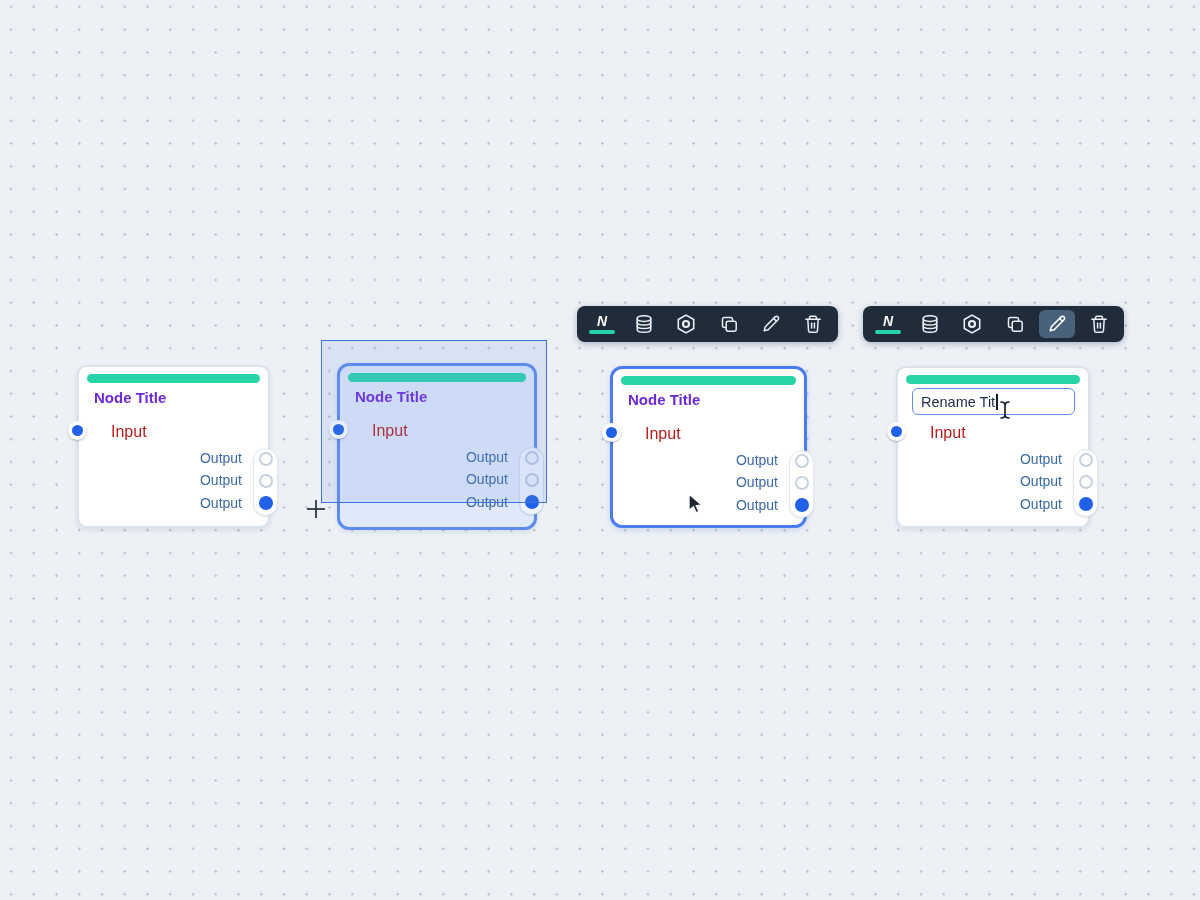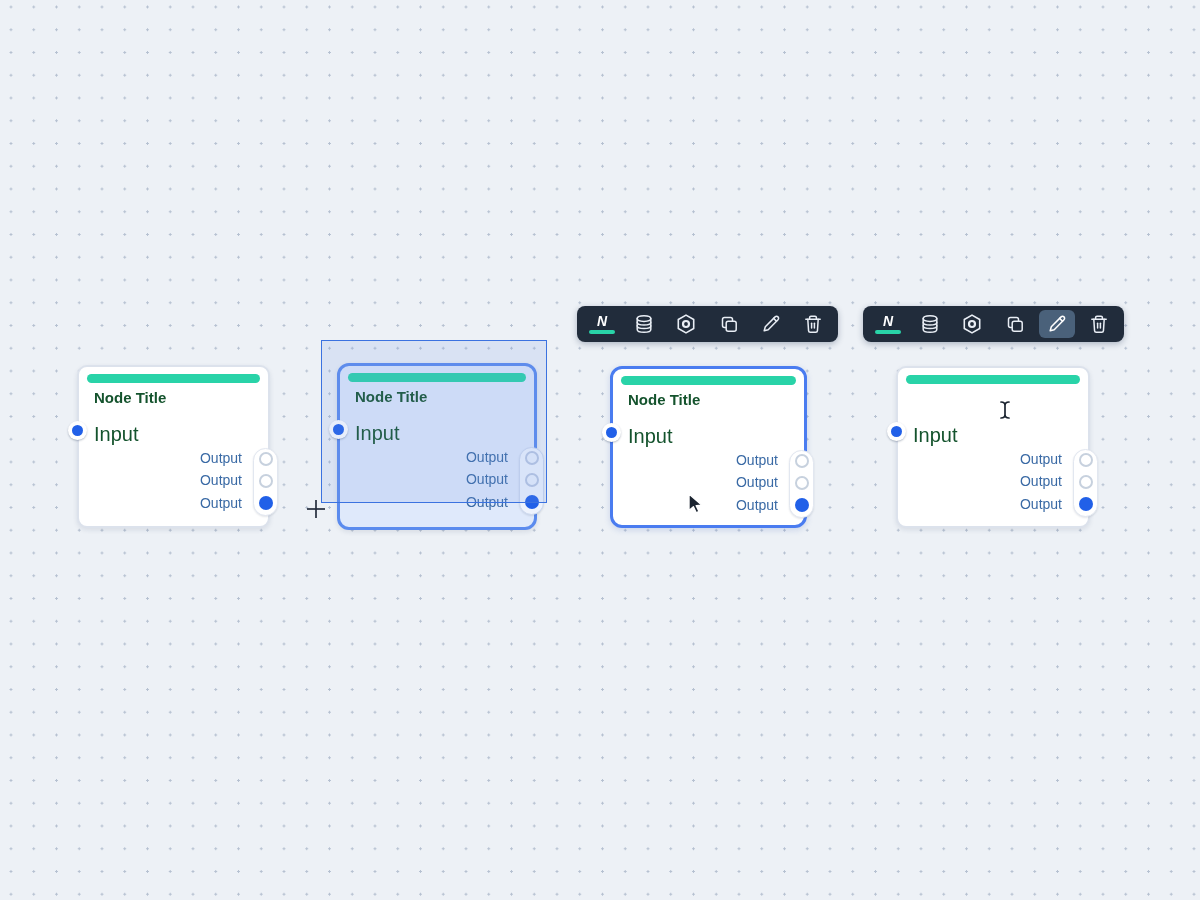--- a/index.html
+++ b/index.html
@@ -16,23 +16,23 @@
 
   
   .node {
     position:absolute; background:#fff;
     border:2.5px solid #dce2ec; border-radius:10px;
     box-shadow:0 2px 5px rgba(23,43,77,.10);
   }
   .node .accent { position:absolute; left:8px; right:8px; top:7px; height:9px;
     border-radius:5px; background:#29d3a8; }
   .node .title { position:absolute; left:15px; top:22px; font-size:15px;
-    font-weight:600; color:#14532d; white-space:nowrap; }
-  .node .in-label { position:absolute; left:15px; top:56px; font-size:20px;
-    color:#14532d; }
+    font-weight:600; color:#6d28d9; white-space:nowrap; }
+  .node .in-label { position:absolute; left:32px; top:56px; font-size:16px;
+    color:#b91c1c; }
   .node .in-port { position:absolute; left:-11px; top:54px; width:19px; height:19px;
     border-radius:50%; background:#fff; box-shadow:0 1px 2px rgba(23,43,77,.3);
     display:flex; align-items:center; justify-content:center; }
   .node .in-port .dot { width:11px; height:11px; border-radius:50%; background:#2160e8; }
   .node .out-label { position:absolute; right:26px; font-size:14px; color:#3a6aa5; }
   .out1{top:83px} .out2{top:105px} .out3{top:128px}
   .node .strip { position:absolute; right:-10px; top:81px; width:25px; height:68px;
     background:#fff; border:1.5px solid #e2e7f0; border-radius:13px;
     box-shadow:0 1px 2px rgba(23,43,77,.12); }
   .strip .p { position:absolute; left:50%; transform:translateX(-50%); border-radius:50%; }
@@ -227,20 +227,24 @@
         <path d="M7.6 6.2 V4.6 A1.4 1.4 0 0 1 9 3.2 h4 a1.4 1.4 0 0 1 1.4 1.4 V6.2"></path>
         <path d="M5.8 6.2 l0.75 11.4 a1.7 1.7 0 0 0 1.7 1.6 h5.5 a1.7 1.7 0 0 0 1.7-1.6 L16.2 6.2"></path>
         <path d="M9.6 10.2 v4.8"></path>
         <path d="M12.4 10.2 v4.8"></path>
       </svg>
     </div>
   </div>
 
   <div class="node" style="left:896px;top:366px;width:194px;height:162px;">
     <div class="accent"></div>
+    <div class="rename">
+      <span>Rename Tit</span>
+      <span class="caret"></span>
+    </div>
     <div class="in-port">
         <div class="dot"></div>
       </div>
     <div class="in-label">Input</div>
     <div class="out-label out1">Output</div>
     <div class="out-label out2">Output</div>
     <div class="out-label out3">Output</div>
     <div class="strip">
       <div class="p hollow h1"></div>
       <div class="p hollow h2"></div>

